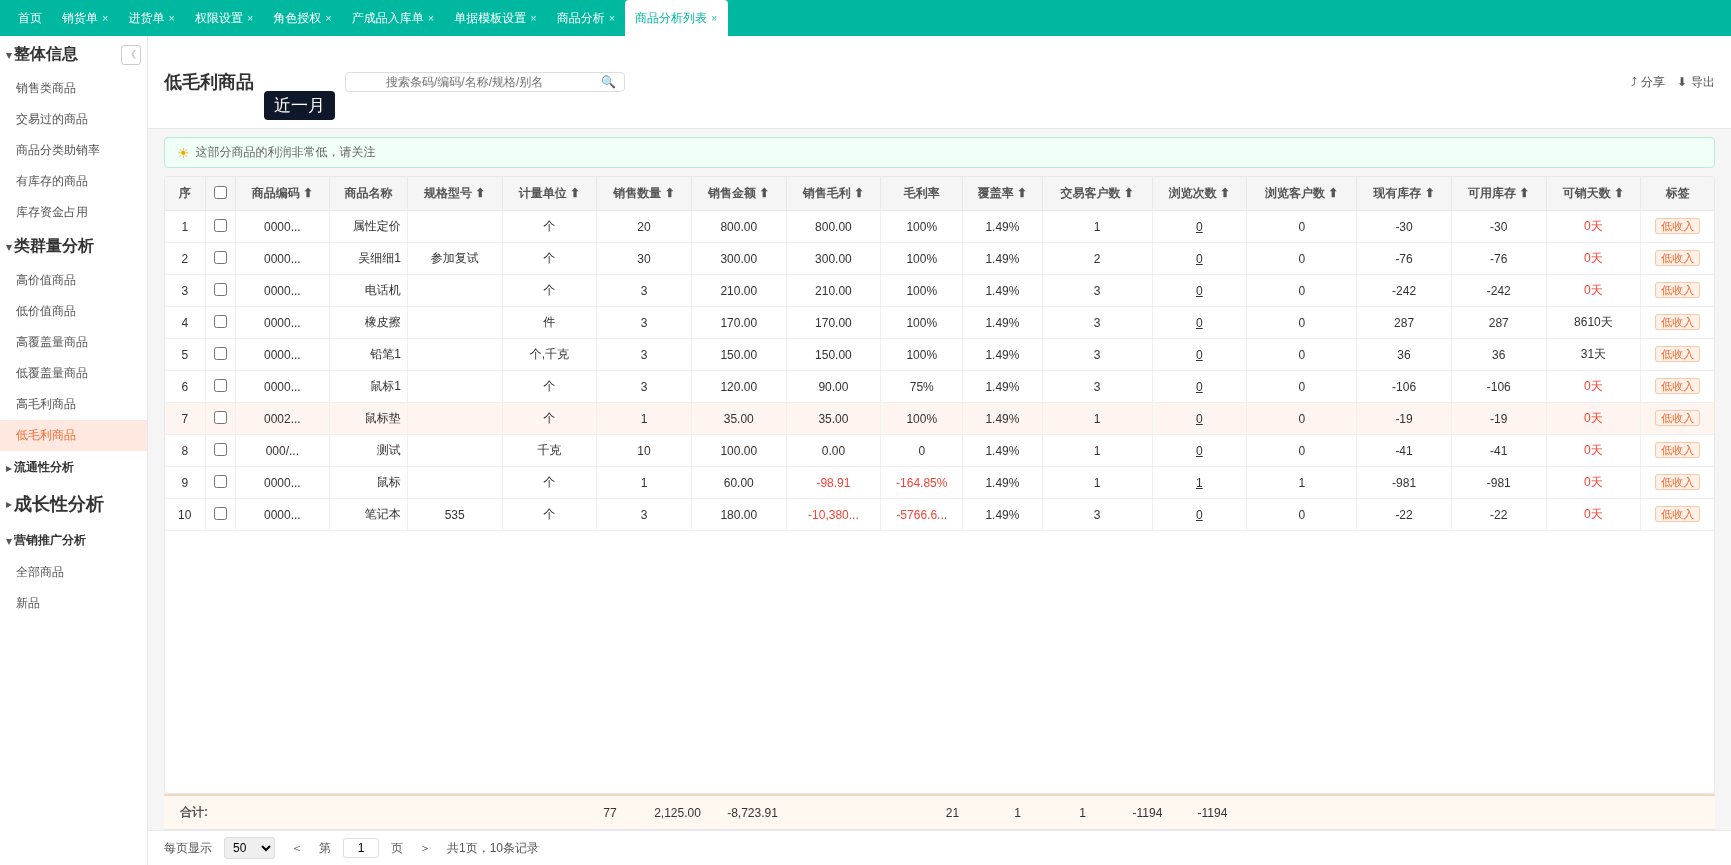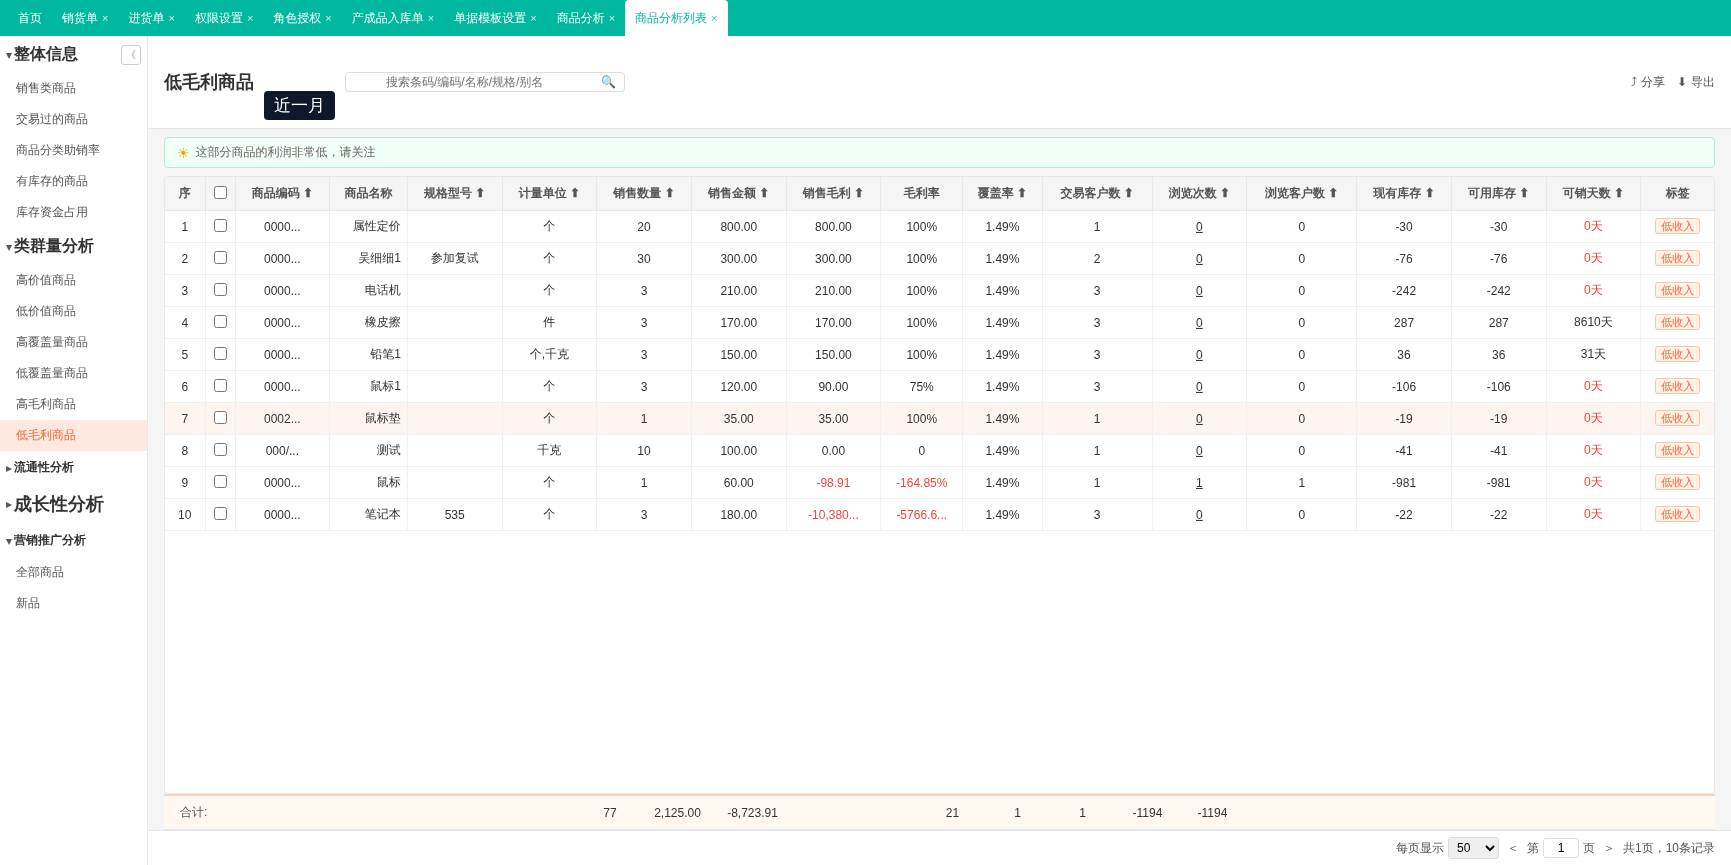--- a/index.html
+++ b/index.html
@@ -180,32 +180,32 @@
     
     .table-footer {
       display: flex;
       align-items: center;
       padding: 8px 16px;
       background: #fff8f0;
       border-top: 2px solid #f0d9c0;
       margin: 0 16px;
       border-bottom: 1px solid #e8e8e8;
     }
-    .footer-label { color: #555; font-weight: normal; min-width: 40px; }
+    .footer-label { color: #555; font-weight: bold; min-width: 40px; }
     .footer-cell { text-align: center; color: #333; }
 
     
     .pagination {
       display: flex;
       align-items: center;
-      justify-content: flex-end;
+      justify-content: flex-start;
       padding: 6px 16px;
       background: #fff;
       border-top: 1px solid #e8e8e8;
-      gap: 4px;
+      gap: 12px;
       font-size: 12px;
       color: #555;
     }
     .pagination select {
       border: 1px solid #ddd;
       border-radius: 3px;
       padding: 2px 4px;
       font-size: 12px;
     }
     .pagination input {

